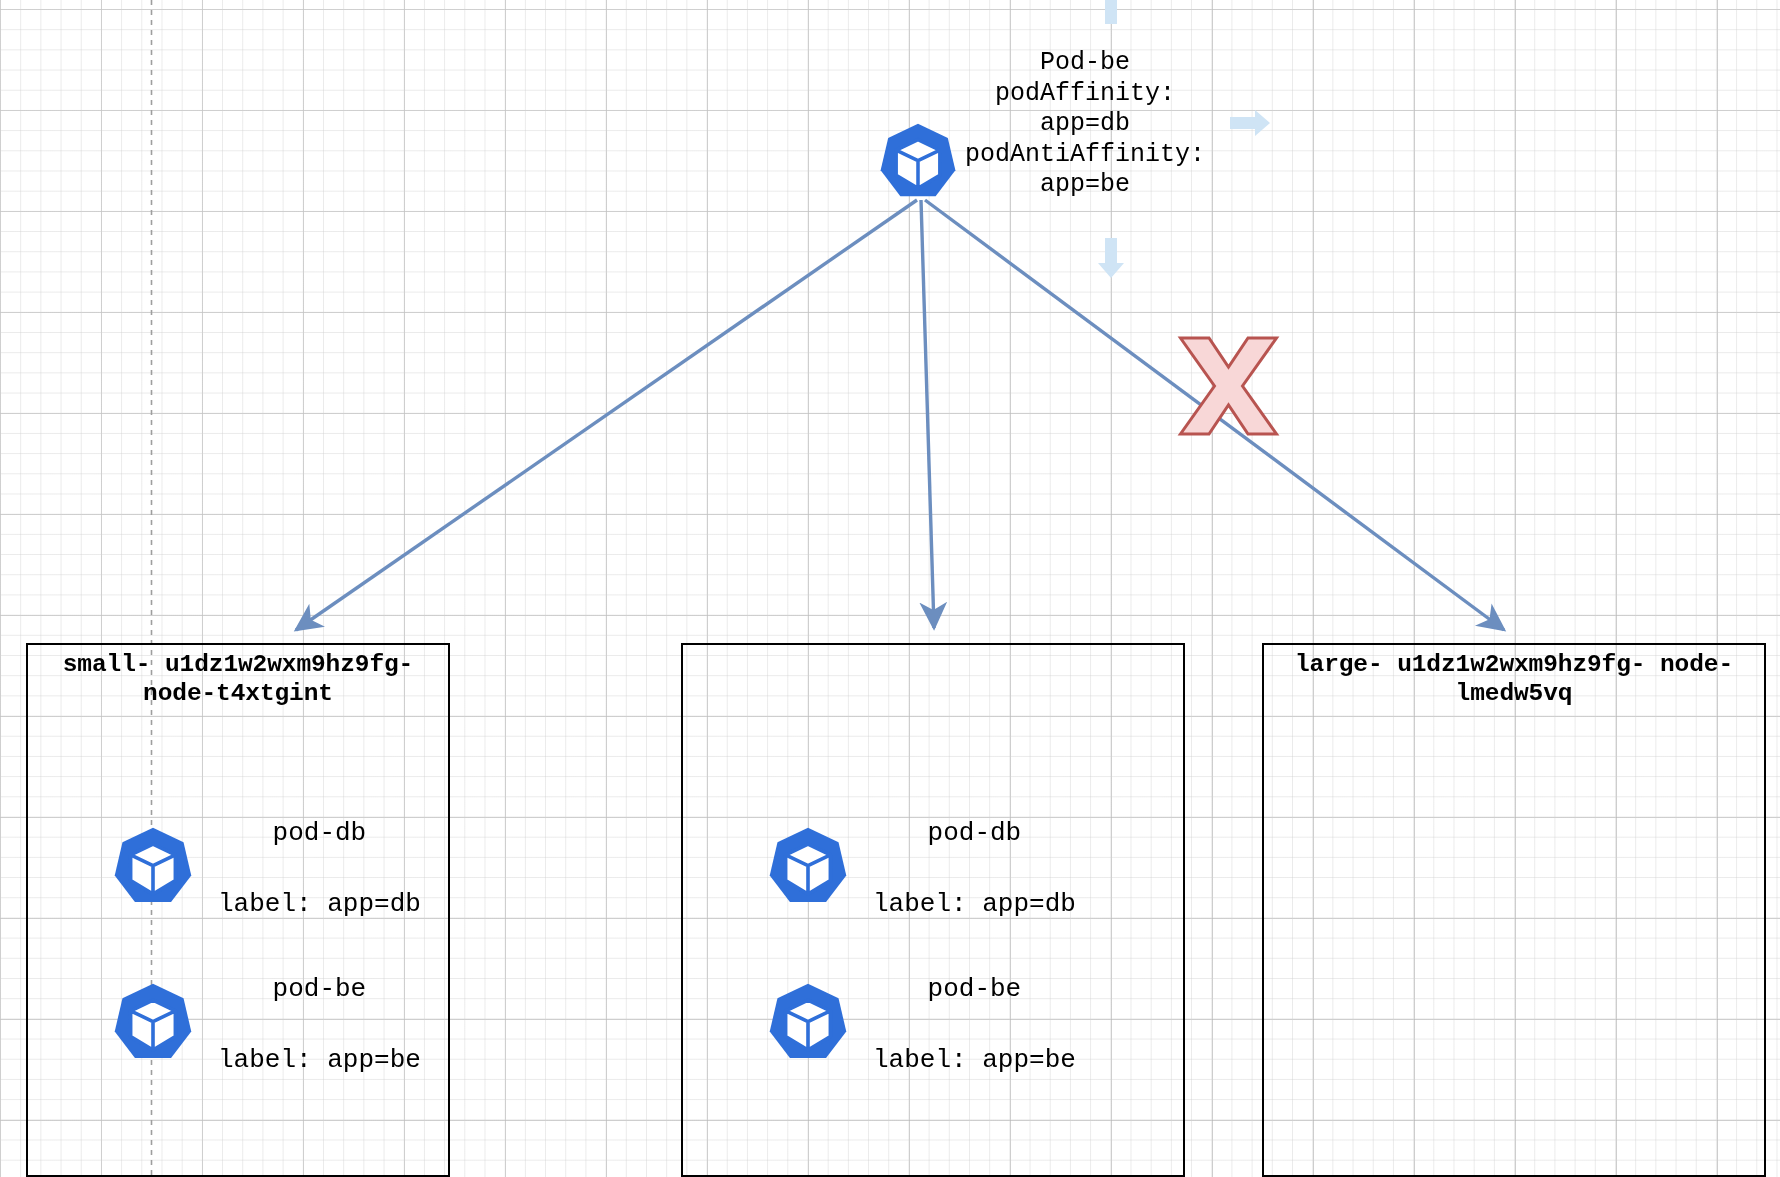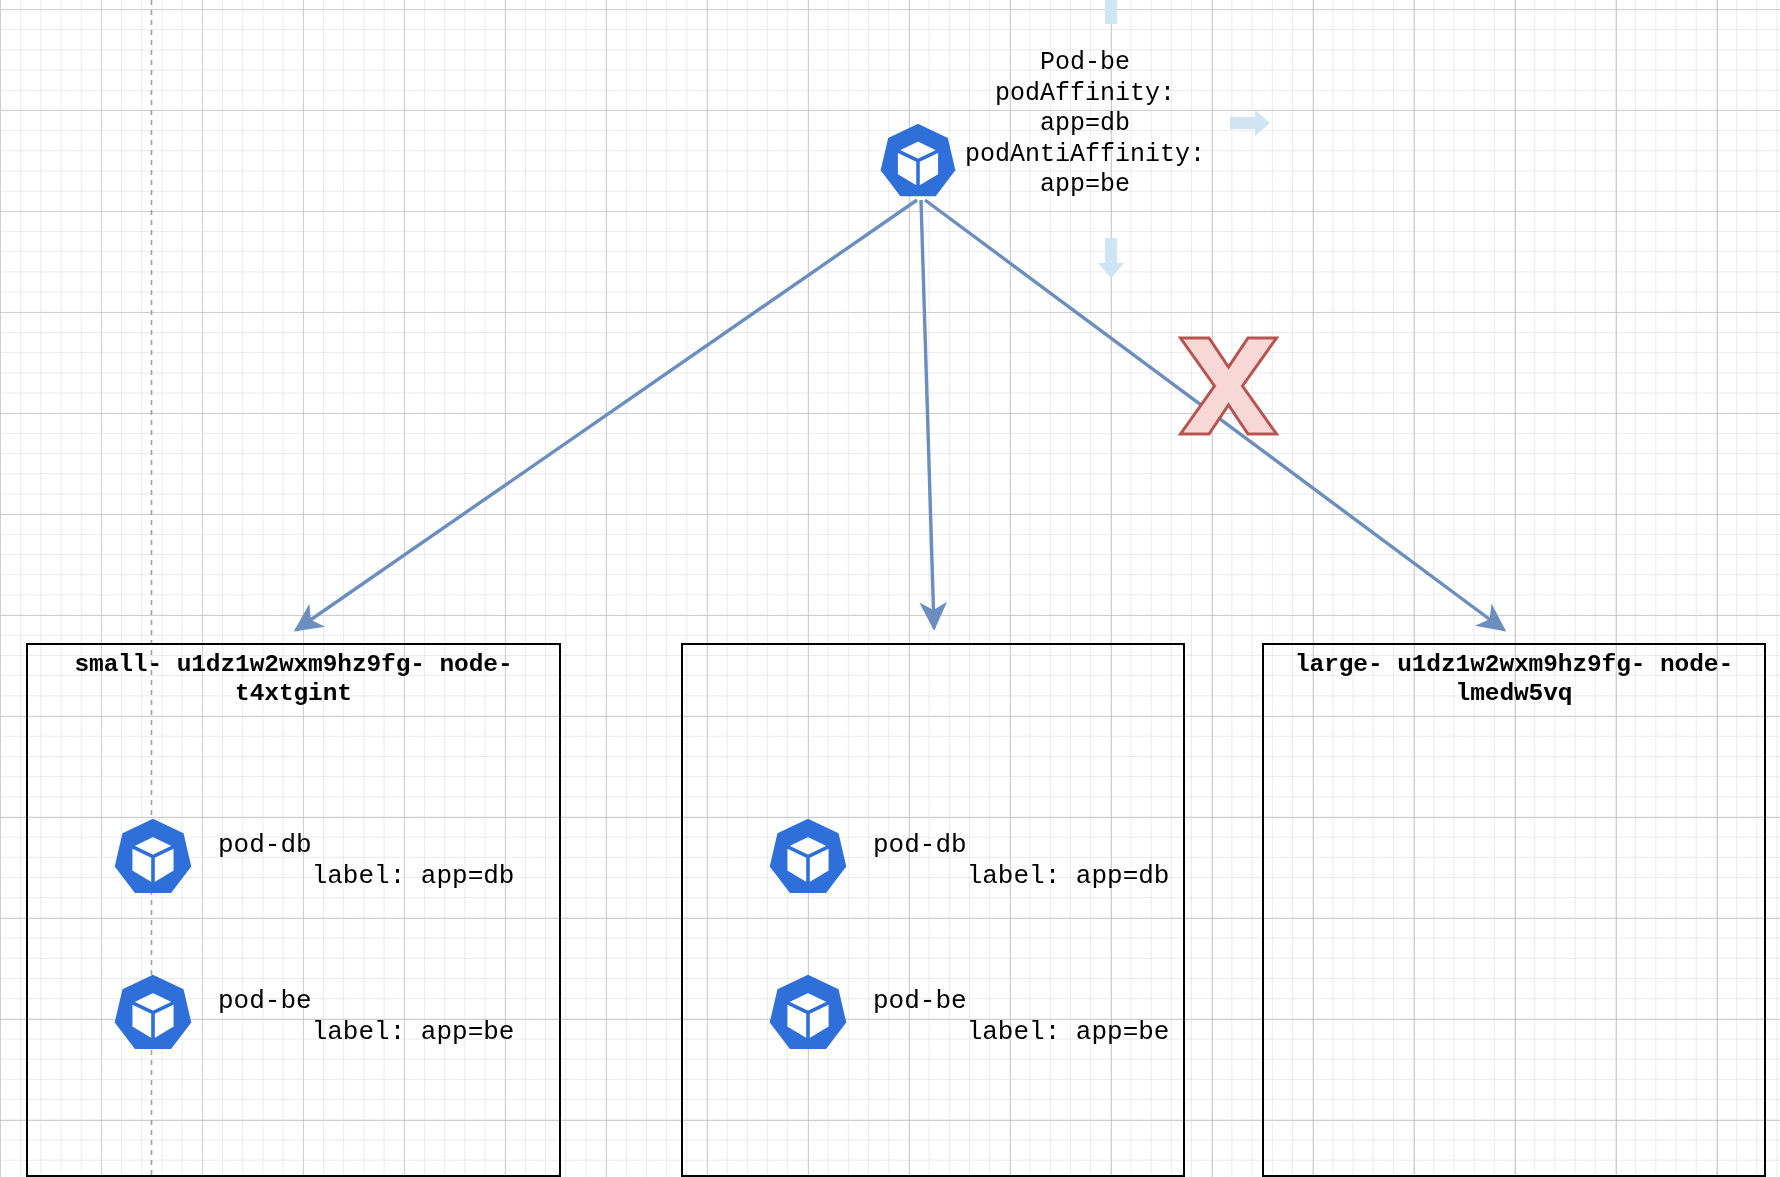--- a/index.html
+++ b/index.html
@@ -36,21 +36,21 @@
     pointer-events: none;
   }
 
   
   .node-box {
     position: absolute;
     border: 2px solid #000000;
     background: transparent;
     box-sizing: border-box;
   }
-  #node-small  { left: 26px;   top: 643px; width: 535px;  height: 534px; }
+  #node-small  { left: 26px;   top: 643px; width: 424px;  height: 534px; }
   #node-medium { left: 681px;  top: 643px; width: 504px;  height: 534px; }
   #node-large  { left: 1262px; top: 643px; width: 504px;  height: 534px; padding-left: 12px; }
 
   .node-title {
     position: absolute;
     left: 0;
     right: 0;
     top: 5px;
     text-align: center;
     font-size: 24.5px;
@@ -67,34 +67,34 @@
     align-items: center;
   }
   .pod-icon-wrap {
     width: 86px;
     height: 86px;
     flex: 0 0 86px;
   }
   .pod-text {
     margin-left: 22px;
     display: flex;
-    flex-direction: row;
+    flex-direction: column;
     justify-content: center;
   }
   .pod-name {
     font-size: 26px;
     color: #000000;
     line-height: 32px;
     text-align: center;
   }
   .pod-label {
     font-size: 26px;
     color: #000000;
     line-height: 32px;
-    margin-top: 31px;
+    margin-top: 39px;
     white-space: nowrap;
   }
 
   
   #top-pod-icon {
     position: absolute;
     left: 876px;
     top: 122px;
     width: 84px;
     height: 84px;

